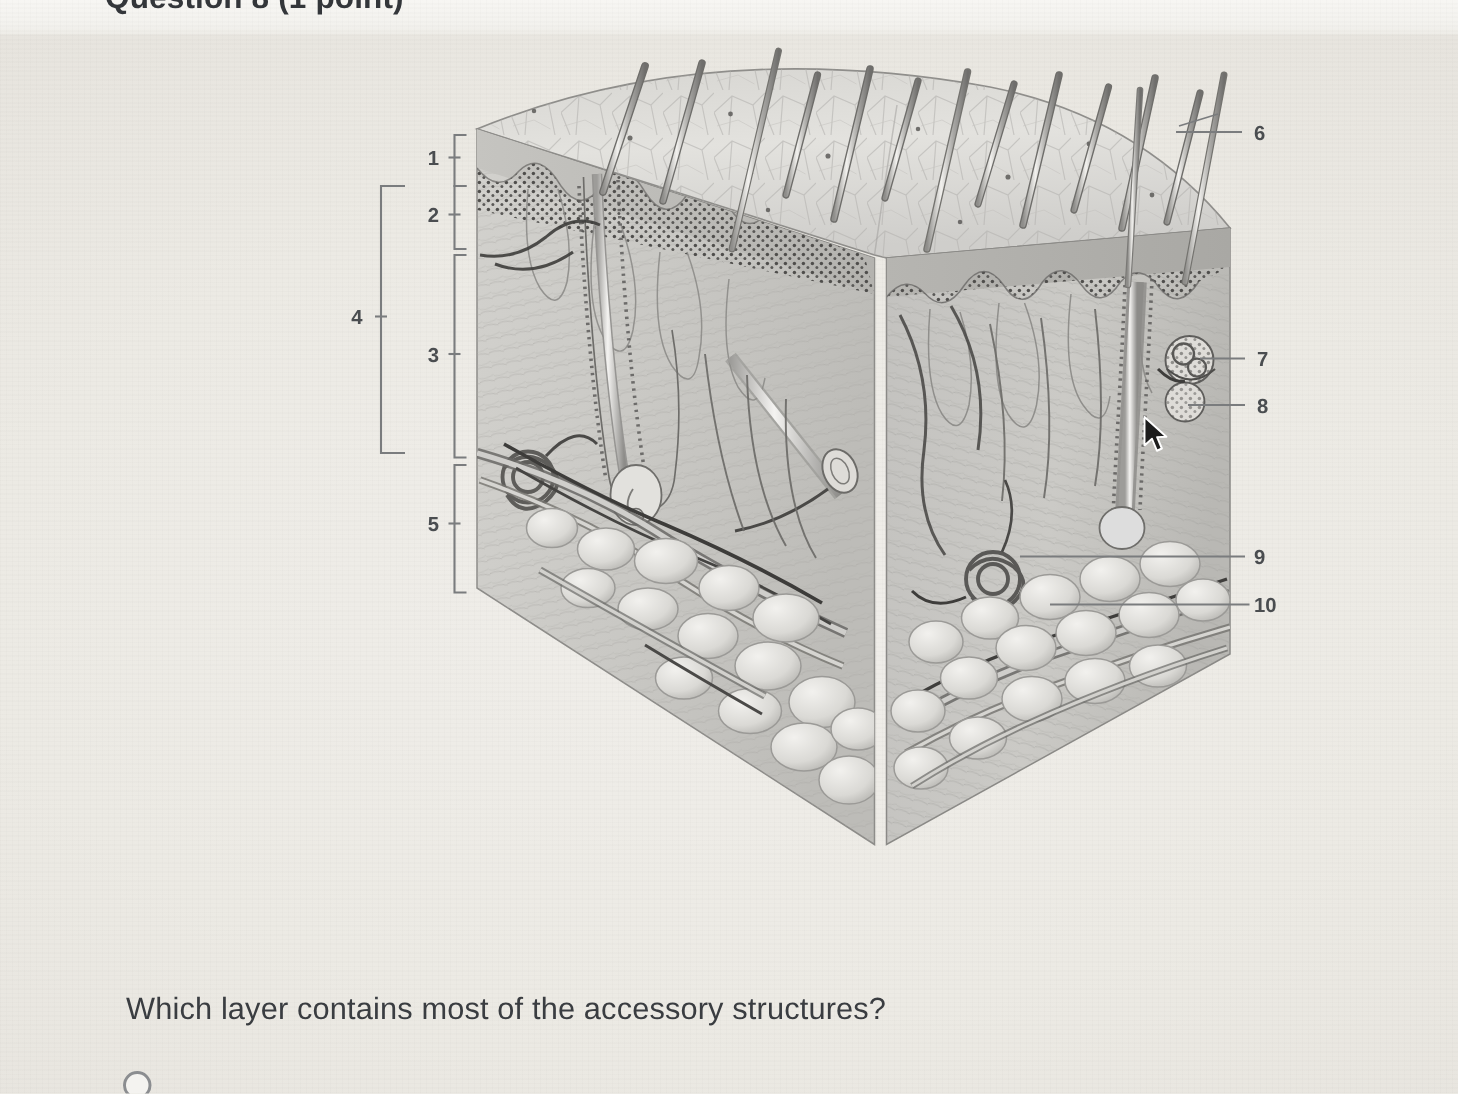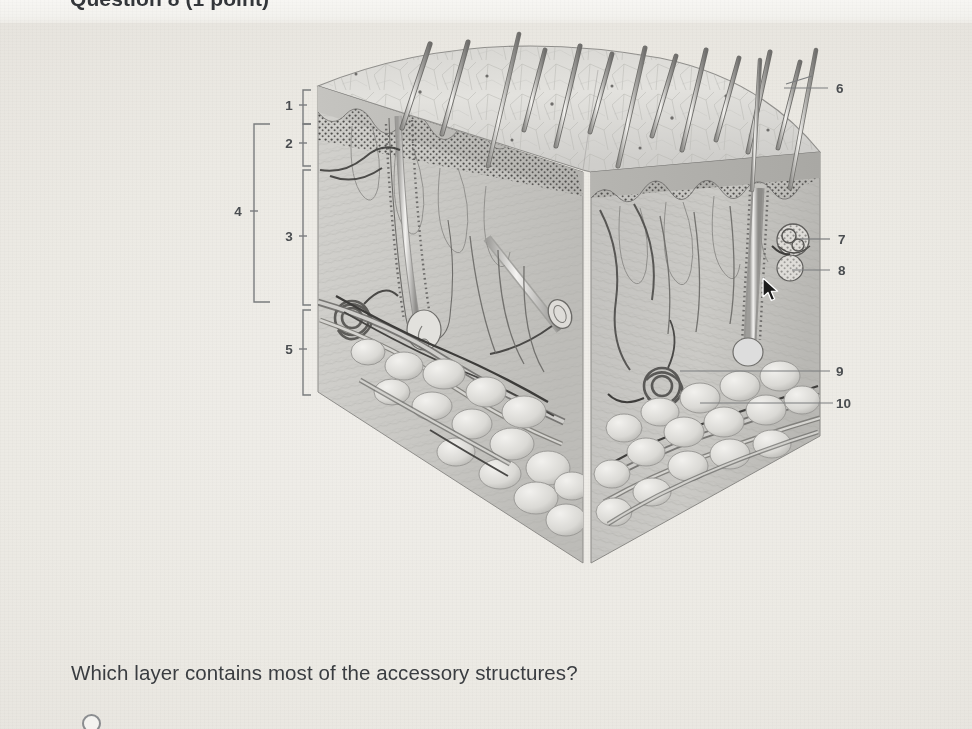--- a/index.html
+++ b/index.html
@@ -30,21 +30,21 @@
     background:linear-gradient(180deg,#f7f6f3 0%,#f3f2ee 70%,#eeece7 100%);
   }
   
   #question-header{
     position:absolute;left:70px;top:-13px;
     font-size:21px;font-weight:700;color:#33363a;
     letter-spacing:.1px;white-space:nowrap;
   }
   
   #question-prompt{
-    position:absolute;left:71px;top:661px;
+    position:absolute;left:84px;top:661px;
     font-size:20.5px;color:#3a3d41;white-space:nowrap;
     letter-spacing:.1px;
   }
   
   #answer-row{position:absolute;left:82px;top:714px;}
   #answer-radio{
     width:19px;height:19px;border-radius:50%;
     border:2px solid #8b8d90;background:#f4f3f0;
     box-sizing:border-box;
   }

